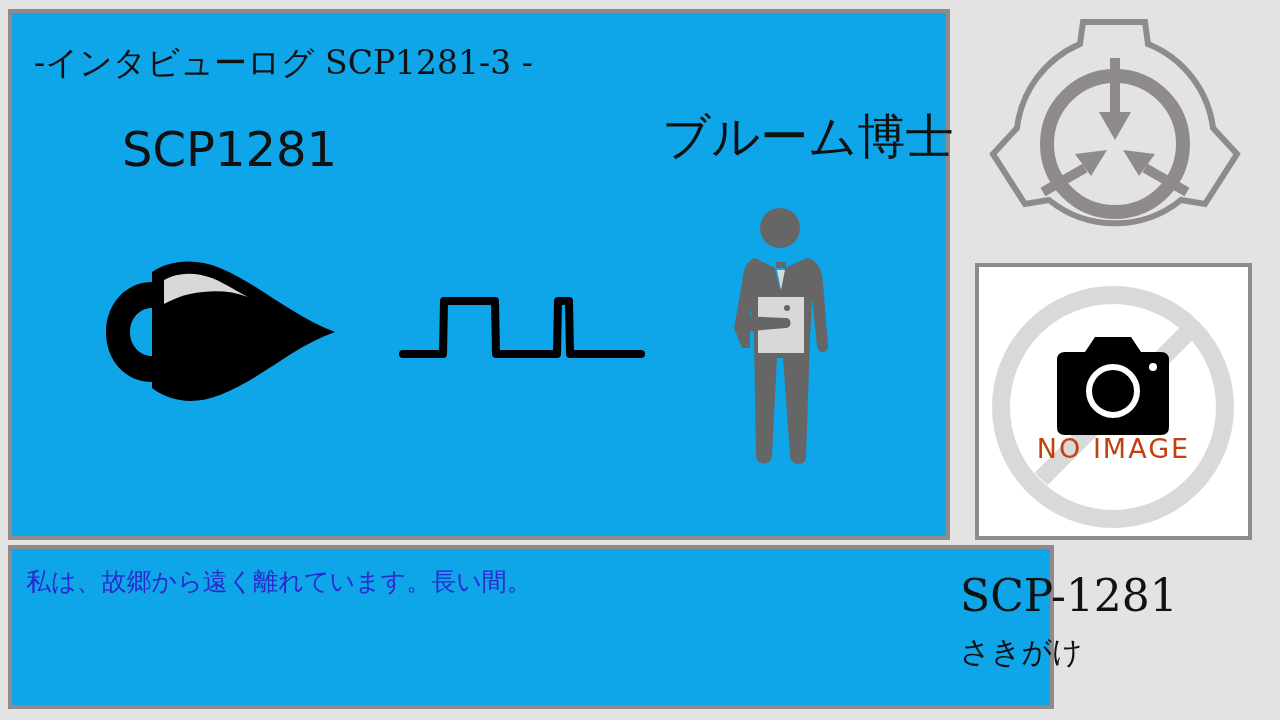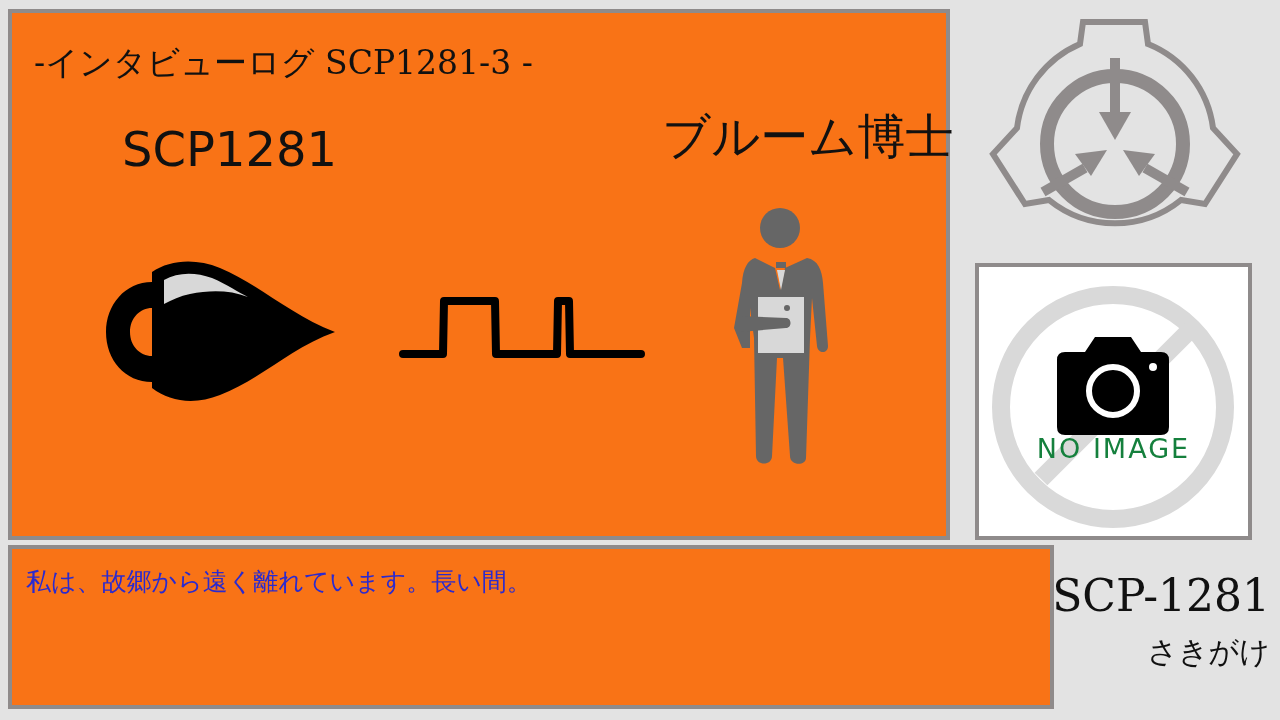--- a/index.html
+++ b/index.html
@@ -1,28 +1,28 @@
 <!DOCTYPE html>
 <html><head>
 <meta charset="utf-8">
 <style>
   html,body{margin:0;padding:0;}
   body{width:1280px;height:720px;background:#e3e3e3;position:relative;overflow:hidden;font-family:"DejaVu Sans",sans-serif;}
-  .panel{position:absolute;background:#f97316;border:4px solid #8f8b8b;box-sizing:border-box;padding-left:24px;}
+  .panel{position:absolute;background:#0ea5e9;border:4px solid #8f8b8b;box-sizing:border-box;padding-left:24px;}
   #main-panel{left:8px;top:9px;width:942px;height:531px;}
   #dialog-panel{left:8px;top:545px;width:1046px;height:164px;}
   .title{position:absolute;left:22px;top:28px;font-family:"DejaVu Serif",serif;font-size:33px;color:#111;letter-spacing:0px;white-space:nowrap;}
   .speaker{position:absolute;font-family:"DejaVu Sans",sans-serif;font-size:48px;color:#111;white-space:nowrap;}
   #speaker-left{left:110px;top:108px;}
   #speaker-right{left:650px;top:92px;}
   .icon{position:absolute;}
   .dialog-text{position:absolute;left:14px;top:16px;font-size:25px;color:#2a2ad0;white-space:nowrap;}
   #logo{position:absolute;left:985px;top:16px;width:260px;height:232px;}
   #noimage{position:absolute;left:975px;top:263px;width:277px;height:277px;background:#fff;border:4px solid #8f8b8b;box-sizing:border-box;}
-  .caption{position:absolute;left:960px;width:310px;text-align:right;font-family:"DejaVu Serif",serif;color:#111;white-space:nowrap;}
+  .caption{position:absolute;left:960px;width:310px;text-align:left;font-family:"DejaVu Serif",serif;color:#111;white-space:nowrap;}
   #cap-id{top:570px;font-size:44px;}
   #cap-name{top:632px;font-size:30px;}
 </style>
 </head>
 <body>
 
 <div class="panel" id="main-panel">
   <div class="title">-インタビューログ SCP1281-3 -</div>
   <div class="speaker" id="speaker-left">SCP1281</div>
   <div class="speaker" id="speaker-right">ブルーム博士</div>
@@ -66,17 +66,17 @@
 <div id="noimage">
   <svg width="269" height="269" viewBox="0 0 269 269" style="position:absolute;left:0;top:0;">
     <circle cx="134" cy="140" r="112" fill="none" stroke="#d9d9d9" stroke-width="18"></circle>
     <line x1="212" y1="62" x2="62" y2="212" stroke="#d9d9d9" stroke-width="18"></line>
     <g>
       <path d="M86,85 L106,85 L116,70 L152,70 L162,85 L182,85 Q190,85 190,93 L190,160 Q190,168 182,168 L86,168 Q78,168 78,160 L78,93 Q78,85 86,85 Z" fill="#000"></path>
       <circle cx="134" cy="124" r="24" fill="none" stroke="#fff" stroke-width="6"></circle>
       <circle cx="174" cy="100" r="4" fill="#fff"></circle>
     </g>
   </svg>
-  <div style="position:absolute;left:0;width:269px;top:166px;text-align:center;font-family:'DejaVu Sans',sans-serif;font-size:27px;letter-spacing:2px;color:#15803d;">NO IMAGE</div>
+  <div style="position:absolute;left:0;width:269px;top:166px;text-align:center;font-family:'DejaVu Sans',sans-serif;font-size:27px;letter-spacing:2px;color:#c2410c;">NO IMAGE</div>
 </div>
 
 <div class="caption" id="cap-id">SCP-1281</div>
 <div class="caption" id="cap-name">さきがけ</div>
 
 </body></html>

